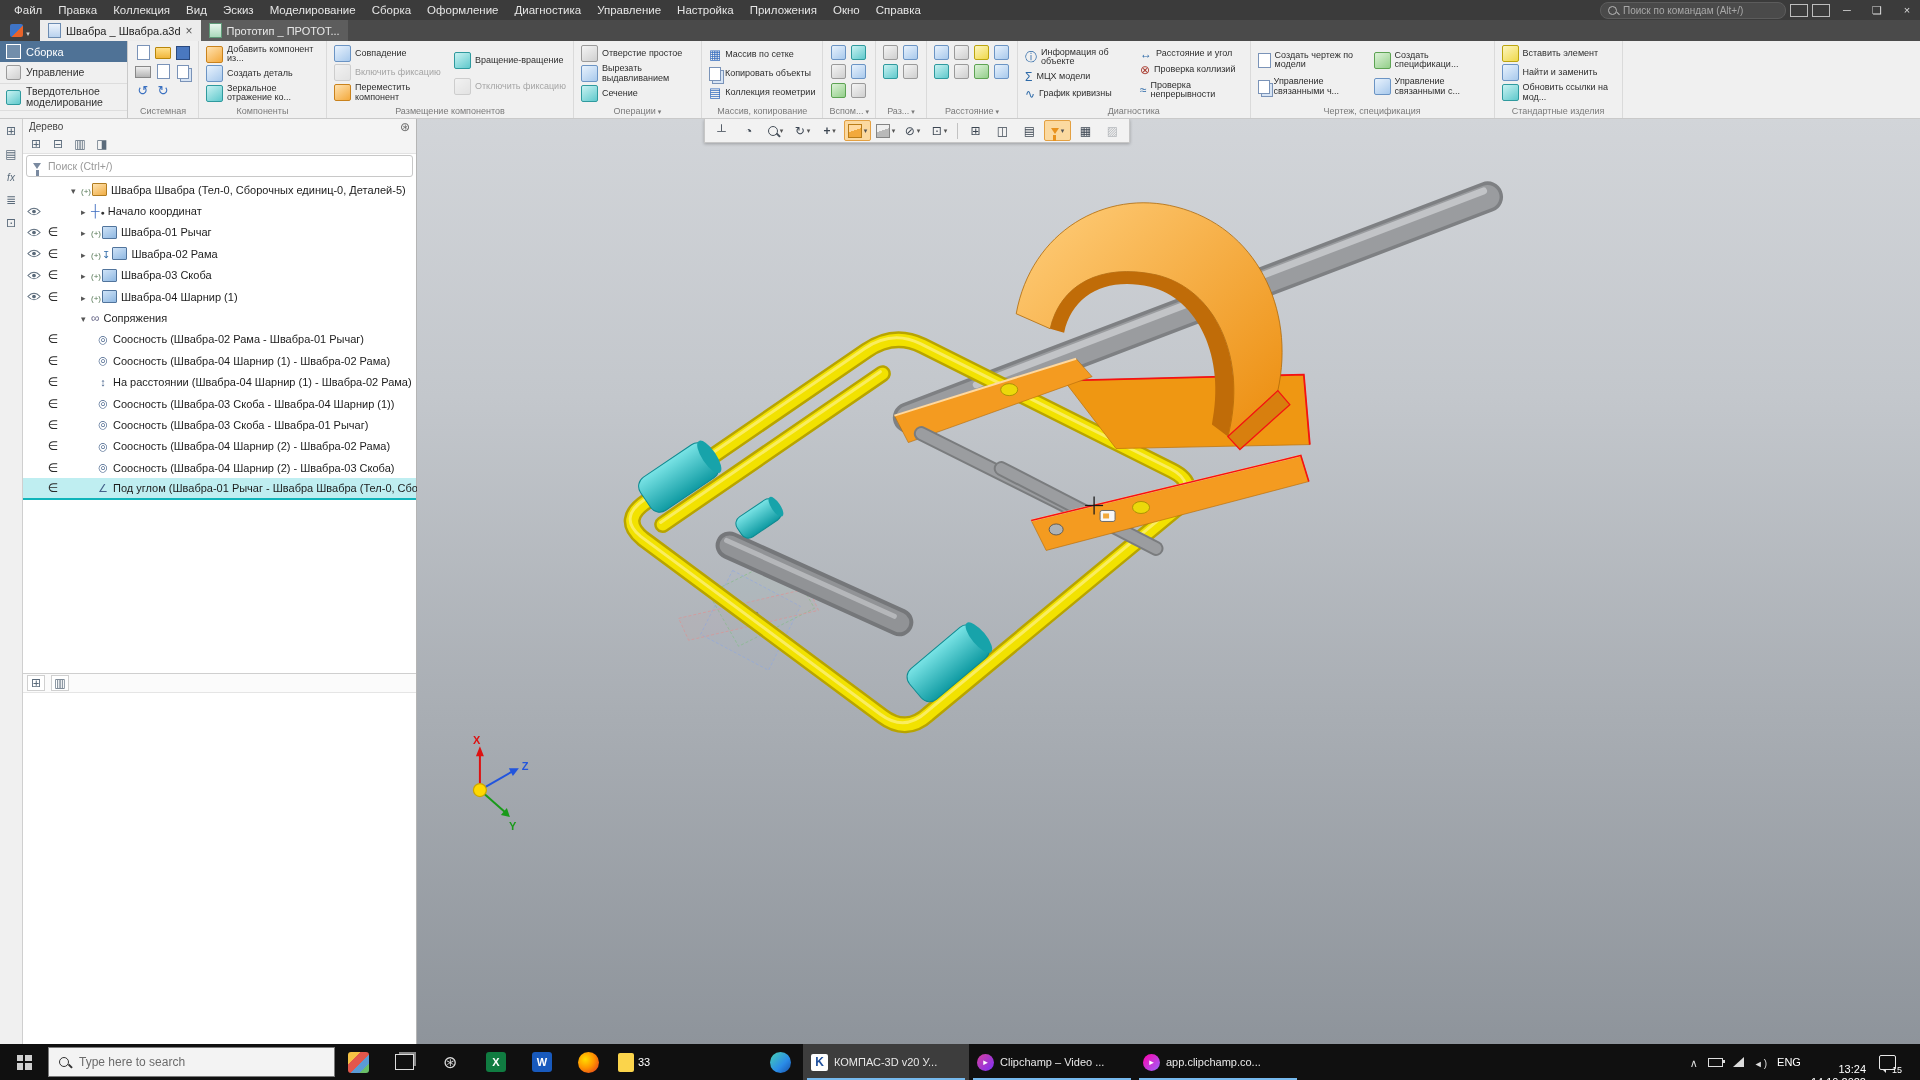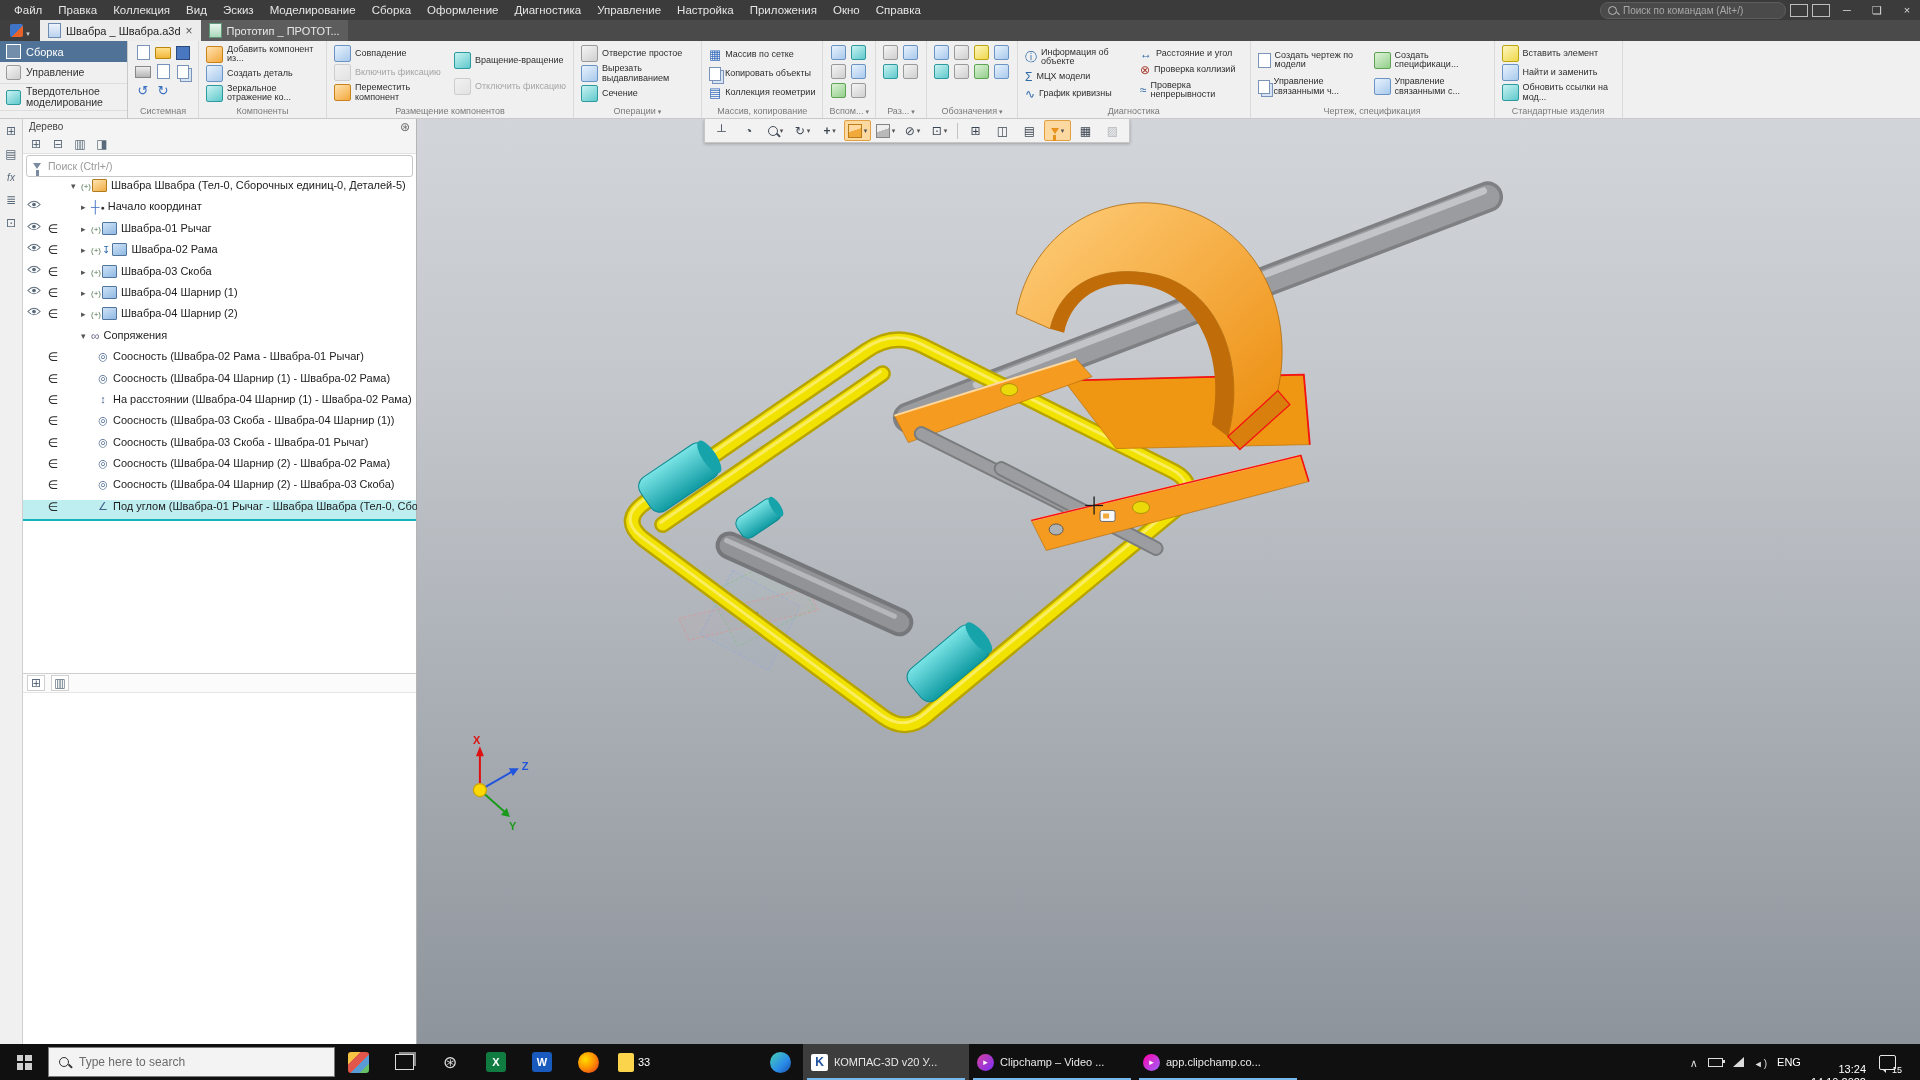--- a/index.html
+++ b/index.html
@@ -107,21 +107,21 @@
   .tp-search{height:20px;display:flex;align-items:center;gap:5px;border:1px solid #c8c8c8;border-radius:3px;
     margin:1px 3px 2px 3px;padding:0 6px;background:#fff;}
   .tp-search input{border:none;outline:none;font-size:10.5px;color:#444;width:100%;font-family:inherit;}
   .tp-search input::placeholder{color:#9a9a9a;}
   .fun{width:0;height:0;border-left:4.5px solid transparent;border-right:4.5px solid transparent;
     border-top:6px solid #7a8aa0;position:relative;flex:none;}
   .fun::after{content:"";position:absolute;left:-1.5px;top:-1px;width:3px;height:6px;background:inherit;background:#7a8aa0;top:1px;}
   .fun.or{border-top-color:#e8921e;} .fun.or::after{background:#e8921e;}
 
   .trows{flex:none;}
-  .trow{height:21.4px;display:flex;align-items:flex-start;font-size:11px;color:#1c1c1c;white-space:nowrap;}
+  .trow{height:21.4px;display:flex;align-items:center;font-size:11px;color:#1c1c1c;white-space:nowrap;}
   .trow .c1{width:22px;flex:none;display:flex;justify-content:center;}
   .trow .c2{width:16px;flex:none;display:flex;justify-content:center;}
   .trow .sp{flex:none;display:inline-block;}
   .trow.sel{background:#bfeef1;border-bottom:2px solid #10b4ba;height:19.4px;}
   .inmk::before{content:"∈";font-size:12px;color:#2a2a2a;}
   .ar-c{width:10px;flex:none;} .ar-c::before{content:"▸";font-size:9px;color:#555;}
   .ar-o{width:10px;flex:none;} .ar-o::before{content:"▾";font-size:9px;color:#555;}
   .eye{width:14px;height:9px;flex:none;}
   .pplus{flex:none;margin-right:1px;} .pplus::before{content:"(+)";font-size:8px;color:#557755;}
   .part-ic{width:13px;height:11px;background:linear-gradient(150deg,#cfe3f7,#8fb8e2);border:1px solid #51749c;
@@ -415,21 +415,21 @@
             <span class="ri sm ri-blue"></span>
             <span class="ri sm ri-gray"></span>
             <span class="ri sm ri-yellow"></span>
             <span class="ri sm ri-blue"></span>
             <span class="ri sm ri-teal"></span>
             <span class="ri sm ri-gray"></span>
             <span class="ri sm ri-green"></span>
             <span class="ri sm ri-blue"></span>
           </div>
         </div>
-        <div class="rlabel caret">Обозначения</div>
+        <div class="rlabel caret">Расстояние</div>
       </div>
 
       <div class="rgroup">
         <div class="rbody">
           <div class="rcol">
             <div class="rb">
               <span class="gly g-info"></span>
               <span class="rb-t">Информация об объекте</span>
             </div>
             <div class="rb">
@@ -610,34 +610,20 @@
                 <circle cx="8" cy="5" r="2.1" fill="#5a6a7a"></circle>
               </svg>
             </span>
           <span class="c2 inmk"></span>
           <span class="sp" style="width:20px"></span>
           <span class="ar-c"></span>
           <span class="pplus"></span>
           <span class="part-ic"></span>
           <span>Швабра-04 Шарнир (1)</span>
         </div>
-        <div class="trow">
-          <span class="c1">
-              <svg class="eye" viewBox="0 0 16 10">
-                <path d="M1 5 Q8 -2.5 15 5 Q8 12.5 1 5 Z" fill="none" stroke="#5a6a7a" stroke-width="1.2"></path>
-                <circle cx="8" cy="5" r="2.1" fill="#5a6a7a"></circle>
-              </svg>
-            </span>
-          <span class="c2 inmk"></span>
-          <span class="sp" style="width:20px"></span>
-          <span class="ar-c"></span>
-          <span class="pplus"></span>
-          <span class="part-ic"></span>
-          <span>Швабра-04 Шарнир (2)</span>
-        </div>
 
         <div class="trow">
           <span class="c1"></span>
             <span class="c2"></span>
             <span class="sp" style="width:20px"></span>
           <span class="ar-o"></span>
           <span class="g-inf"></span>
           <span>Сопряжения</span>
         </div>
 

